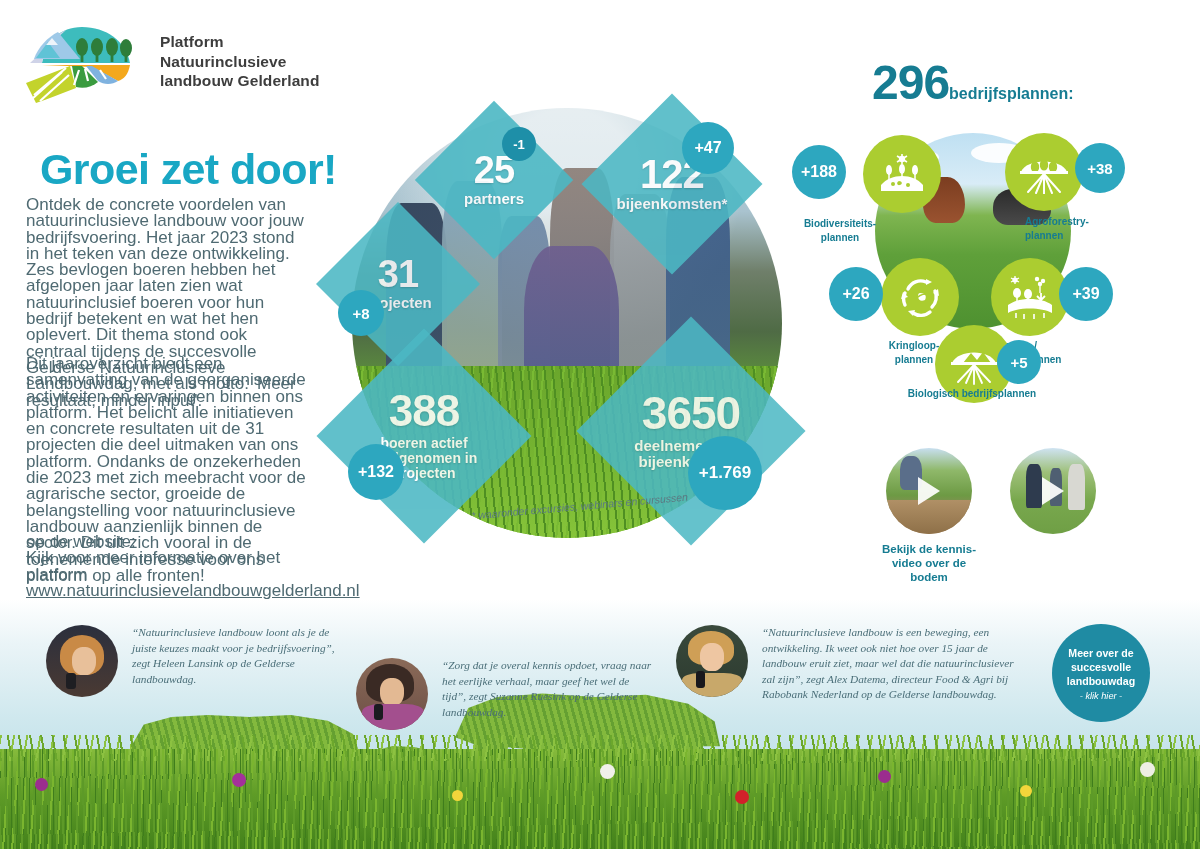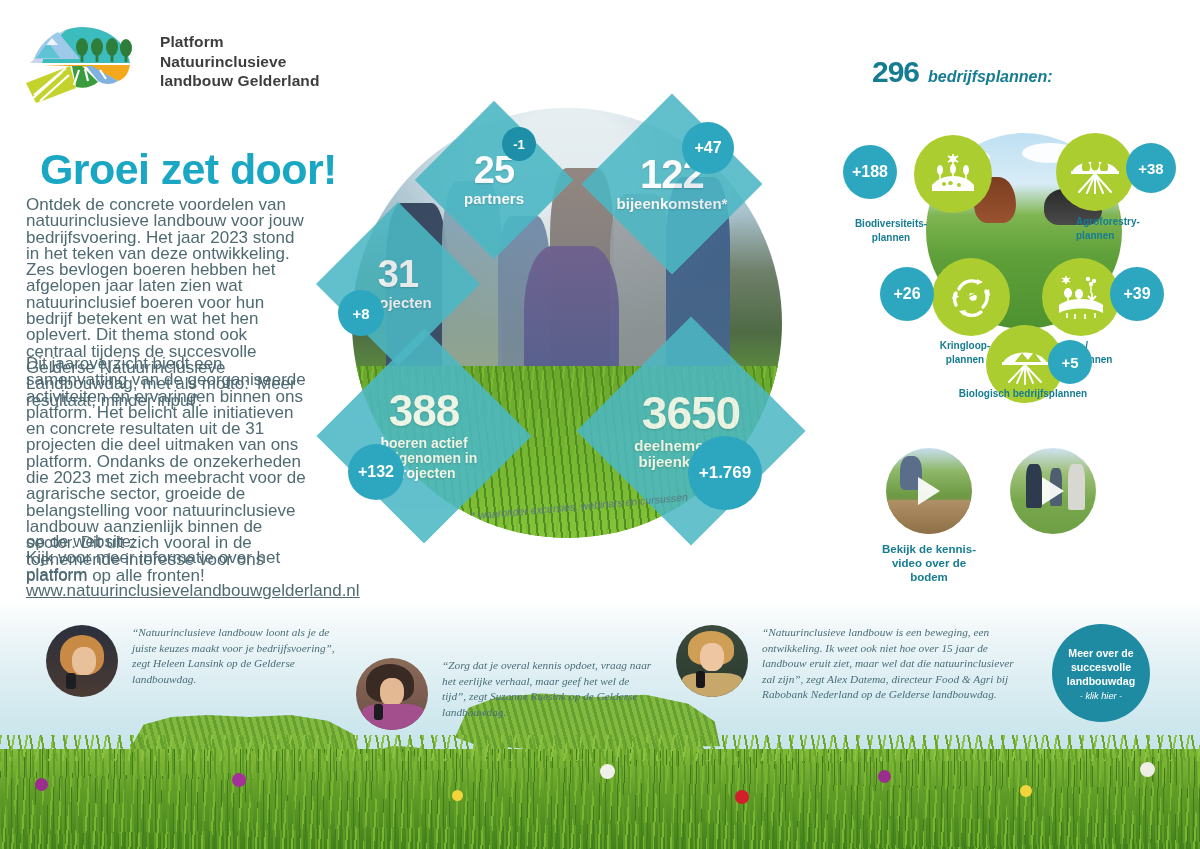--- a/index.html
+++ b/index.html
@@ -83,24 +83,24 @@
   .dia-lab{font-weight:bold;line-height:1.08;text-shadow:0 1px 2px rgba(0,0,0,.18);}
 
   .badge{position:absolute;border-radius:50%;display:flex;align-items:center;
     justify-content:center;color:#fff;font-weight:bold;}
   .footnote{position:absolute;left:455px;top:500px;width:250px;text-align:center;
     color:#5b7a82;font-size:10.5px;font-style:italic;}
   .footnote span{display:inline-block;transform:rotate(-5deg);}
 
   
   .bp-head{position:absolute;left:872px;top:55px;display:flex;align-items:baseline;}
-  .bp-num{color:#167c92;font-size:30px;font-weight:bold;letter-spacing:-1px;}
-  .bp-word{color:#167c92;font-size:16px;font-weight:bold;margin-left:9px;font-style:italic;}
-
-  .plans{position:absolute;left:898px;top:115px;width:250px;height:300px;}
+  .bp-num{color:#167c92;font-size:48px;font-weight:bold;letter-spacing:-1px;}
+  .bp-word{color:#167c92;font-size:16px;font-weight:bold;}
+
+  .plans{position:absolute;left:847px;top:115px;width:250px;height:300px;}
   .cow-photo{position:absolute;left:28px;top:18px;width:196px;height:196px;border-radius:50%;
     overflow:hidden;
     background:linear-gradient(to bottom,#bfe0f2 0%,#d8ecf7 26%,#7fb550 42%,#5fa03a 62%,#4e9130 100%);}
   .cloud{position:absolute;background:#fff;border-radius:50%;opacity:.92;}
   .cowbody{position:absolute;border-radius:42% 42% 30% 30%/60% 60% 40% 40%;}
 
   .pcirc{position:absolute;width:78px;height:78px;border-radius:50%;background:#abcd30;
     display:flex;align-items:center;justify-content:center;}
   .pbadge{position:absolute;border-radius:50%;background:#2da7bf;color:#fff;
     font-weight:bold;display:flex;align-items:center;justify-content:center;}

